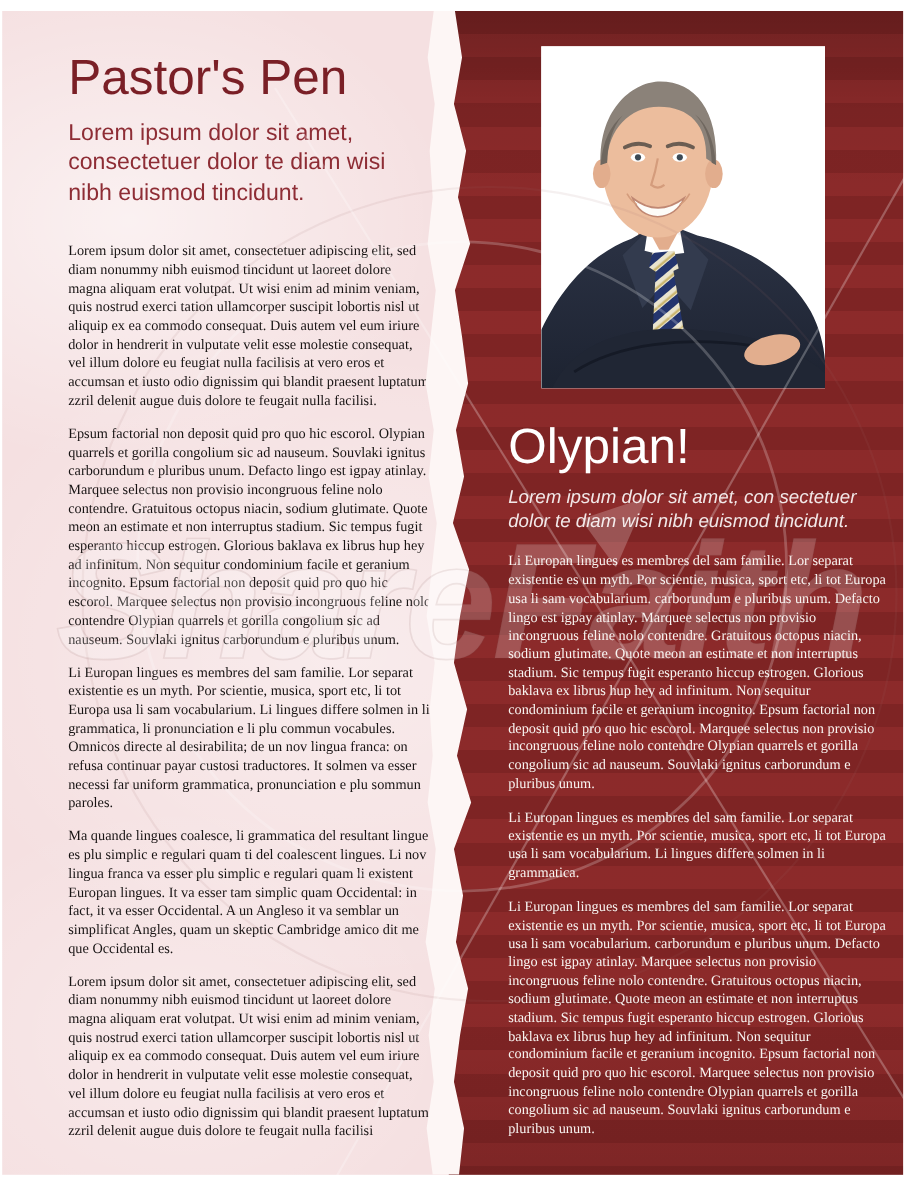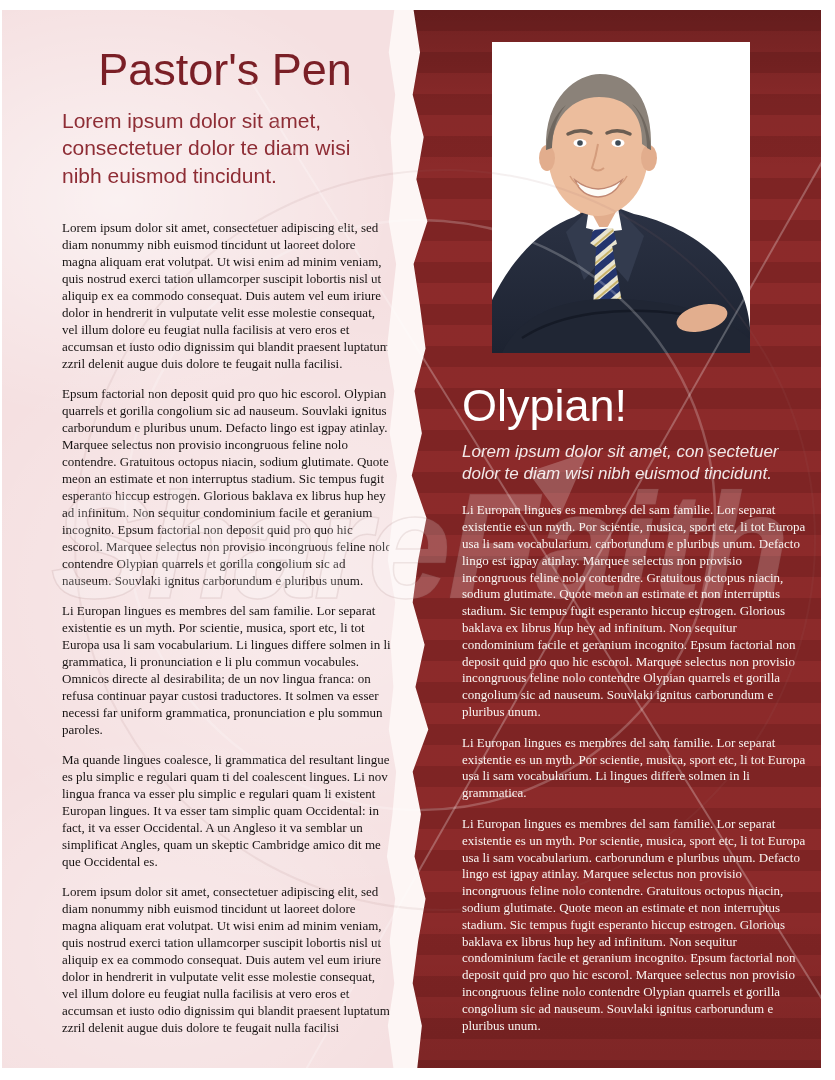--- a/index.html
+++ b/index.html
@@ -13,21 +13,21 @@
     background:#f5e0e1;
     background-image:
       radial-gradient(ellipse 420px 320px at 28% 18%, rgba(255,255,255,0.55), rgba(255,255,255,0) 70%),
       radial-gradient(ellipse 520px 420px at 75% 55%, rgba(255,255,255,0.38), rgba(255,255,255,0) 72%),
       radial-gradient(ellipse 380px 300px at 40% 88%, rgba(255,255,255,0.30), rgba(255,255,255,0) 70%);
     box-sizing:border-box;
     padding:36px 26px 0 60px;
   }
   .left-col h1 {
     margin:0 0 12px 0; font-size:45px; line-height:1.08; font-weight:400;
-    color:#7a1f26; letter-spacing:0;text-align:center;
+    color:#7a1f26; letter-spacing:0;
   }
   .subtitle-left {
     margin:0 0 29px 0; font-size:21px; line-height:1.32; 
     color:#8e2d35;
   }
   .left-col .body p, .right-text .body p {
     font-family:"Liberation Serif", serif;
   }
   .left-col .body p {
     margin:0 0 13px 0; font-size:13px; line-height:17px; color:#171313;

